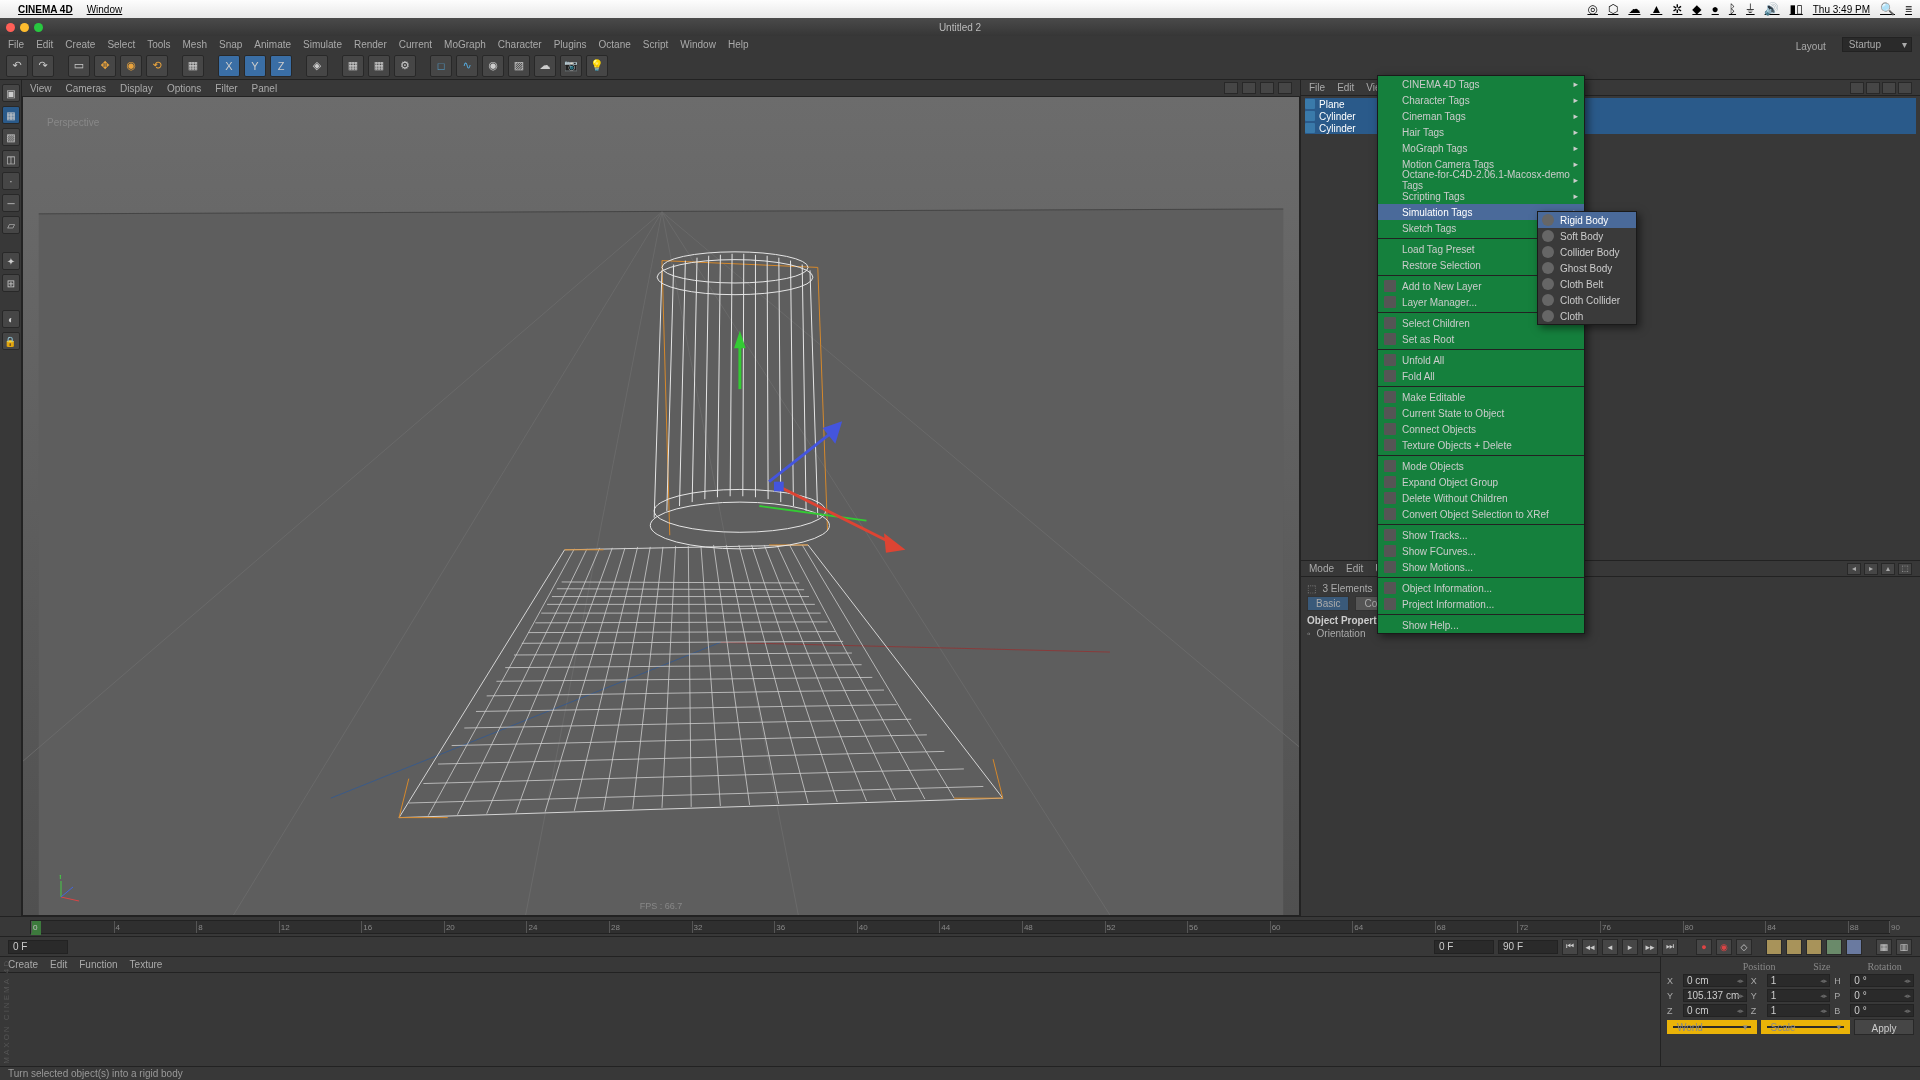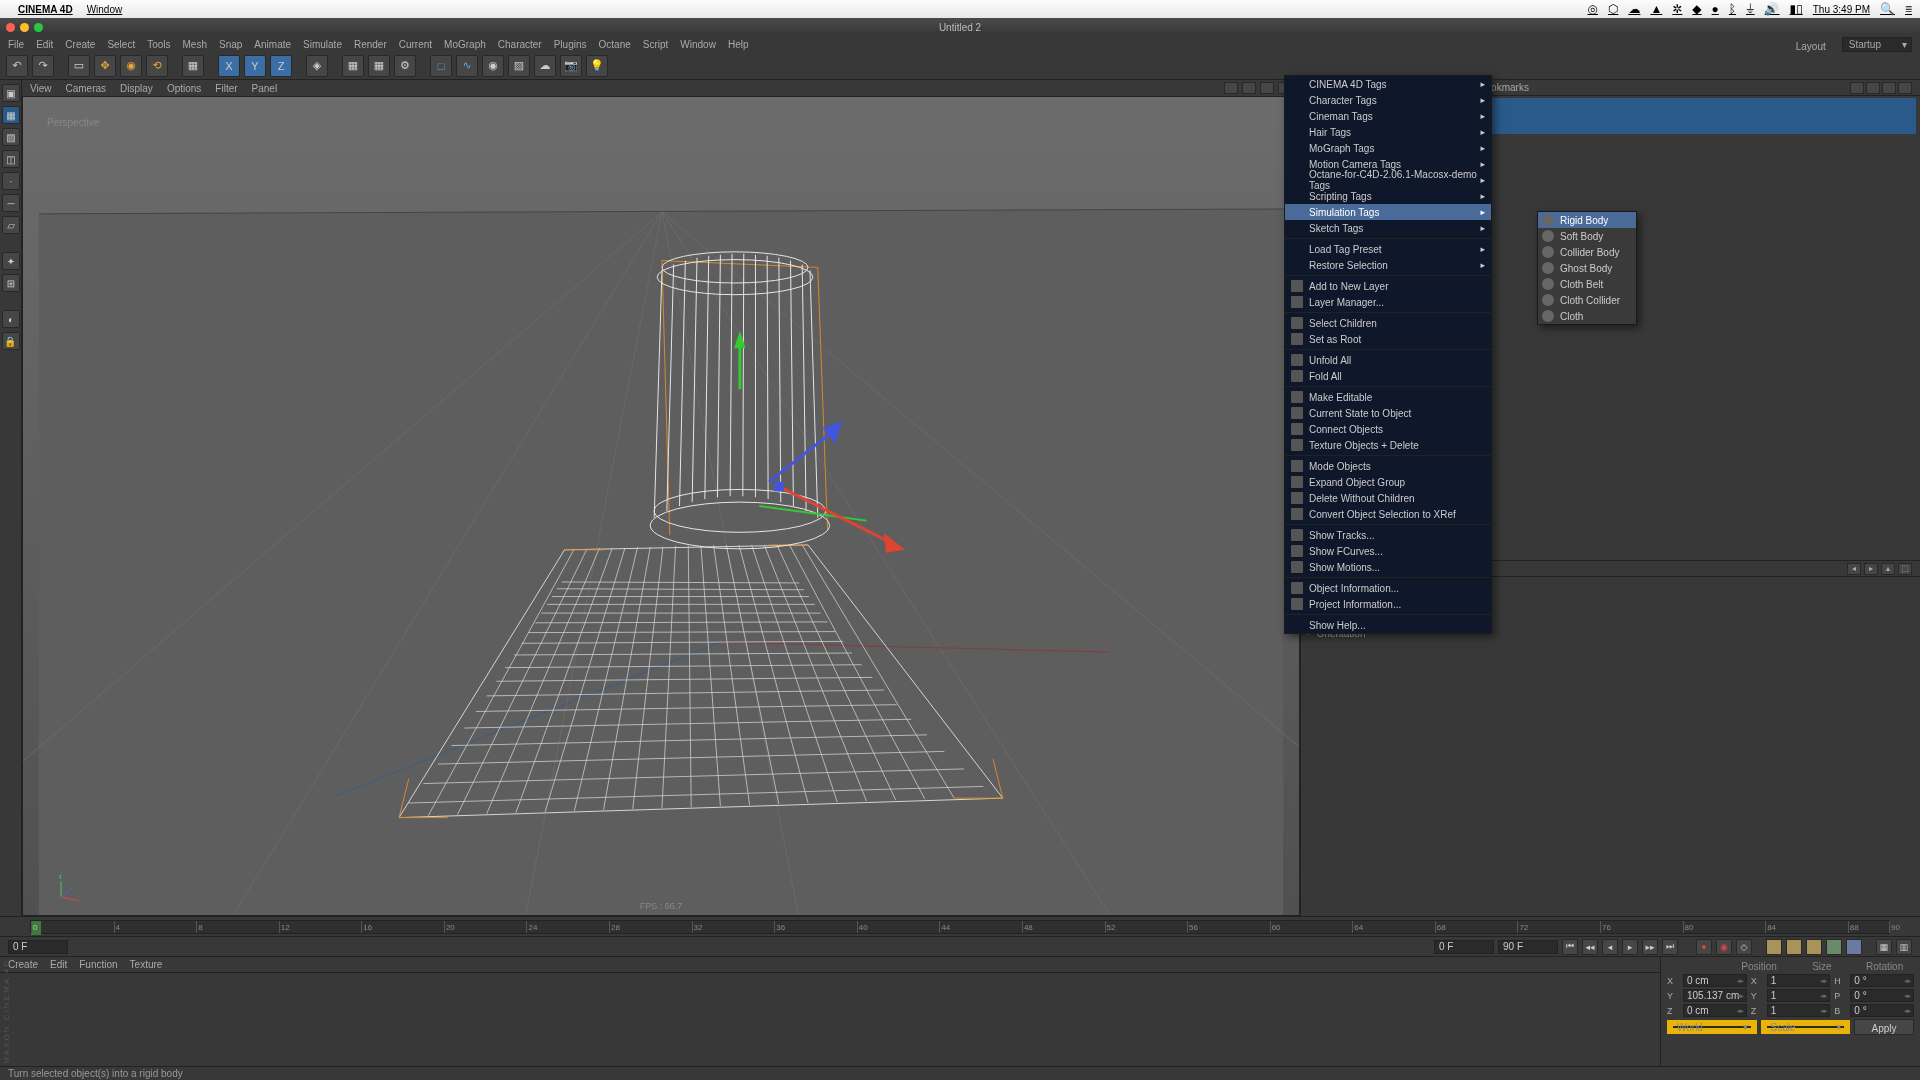--- a/index.html
+++ b/index.html
@@ -53,21 +53,21 @@
 .right-panel { width:620px; background:#383838; display:flex; flex-direction:column; border-left:1px solid #222;}
 .om-menu { height:16px; background:#383838; display:flex; align-items:center; gap:12px; padding:0 8px; color:#aaa; font-size:10px; border-bottom:1px solid #222;}
 .om-menu .om-right{ margin-left:auto; display:flex; gap:2px;}
 .om-icon{ width:14px; height:12px; background:#464646; border:1px solid #282828;}
 .om-tree { height: 40px; padding:2px 4px; position:relative;}
 .om-item { display:flex; align-items:center; gap:4px; height:12px; font-size:10px; color:#aaa;}
 .om-item .obj-icon{ width:10px; height:10px; background:#3a7aaa; border-radius:1px;}
 .om-item.sel{ background:#2a5a8a; color:#fff;}
 
 
-.context-menu { position:absolute; top: 75px; left: 1284px; width:208px; background:#0f172a; border:1px solid #1a1a1a; box-shadow: 3px 3px 8px rgba(0,0,0,.5); z-index:100;}
+.context-menu { position:absolute; top: 75px; left: 1377px; width:208px; background:#15803d; border:1px solid #1a1a1a; box-shadow: 3px 3px 8px rgba(0,0,0,.5); z-index:100;}
 .cm-item { height:16px; display:flex; align-items:center; padding: 0 8px 0 24px; color:#ccc; font-size:10px; position:relative;}
 .cm-item.has-sub:after { content:"▸"; position:absolute; right:6px; font-size:9px;}
 .cm-item.sel { background:#4a6a9a; color:#fff;}
 .cm-sep { height:1px; background:#222; margin:2px 0;}
 .cm-icon { width:12px; height:12px; position:absolute; left:6px; background:#555; border-radius:1px;}
 
 .submenu { position:absolute; top:211px; left:1537px; width:100px; background:#3a3a3a; border:1px solid #1a1a1a; box-shadow:3px 3px 8px rgba(0,0,0,.5); z-index:101;}
 .sm-item { height:16px; display:flex; align-items:center; padding:0 6px 0 22px; color:#ccc; font-size:10px; position:relative;}
 .sm-item.sel{ background:#4a6a9a; color:#fff;}
 .sm-icon{ width:12px; height:12px; position:absolute; left:4px; background:#666; border-radius:6px;}
@@ -97,21 +97,21 @@
 .pb-spacer{ flex:1;}
 .pb-colorbtn { width:16px;height:16px; border:1px solid #282828;}
 
 
 .bottom-panels { height:110px; display:flex; border-top:1px solid #222;}
 .mat-panel{ flex:1; background:#383838; }
 .mat-menu { height:16px; display:flex; align-items:center; gap:12px; padding:0 8px; color:#aaa; border-bottom:1px solid #222;}
 .coord-panel{ width:260px; background:#383838; border-left:1px solid #222; padding:4px 6px;}
 .coord-row{ display:flex; gap:4px; margin:2px 0; align-items:center;}
 .coord-head{ display:flex; gap:4px; color:#888; font-size:9px;}
-.coord-head span{ flex:1; text-align:center;}
+.coord-head span{ flex:1; text-align:center;font-family:Liberation Serif, serif;}
 .coord-label{ width:12px; color:#aaa; font-size:9px;}
 .coord-field{ flex:1; height:13px; background:#2a2a2a; border:1px solid #222; font-size:9px; color:#ccc; padding:0 3px; display:flex; align-items:center; position:relative;}
 .coord-field:after{content:"◂▸"; position:absolute; right:2px; font-size:7px; color:#666;}
 .coord-dd{ flex:1; height:14px; background:#2a2a2a; border:6px solid #eab308; font-size:9px; color:#888; padding:0 4px; display:flex; align-items:center; position:relative;}
 .coord-dd:after{content:"▾"; position:absolute; right:3px;}
 .apply-btn{ height:16px; background:#464646; border:1px solid #282828; display:flex; align-items:flex-end; justify-content:center; font-size:10px; width:60px;}
 
 
 .status { height:14px; background:#383838; border-top:1px solid #222; color:#999; font-size:9px; padding:1px 8px; display:flex; align-items:center;}
 .maxon{ position:absolute; left:2px; bottom:16px; writing-mode:vertical-rl; transform:rotate(180deg); color:#555; font-size:8px; letter-spacing:2px;}

